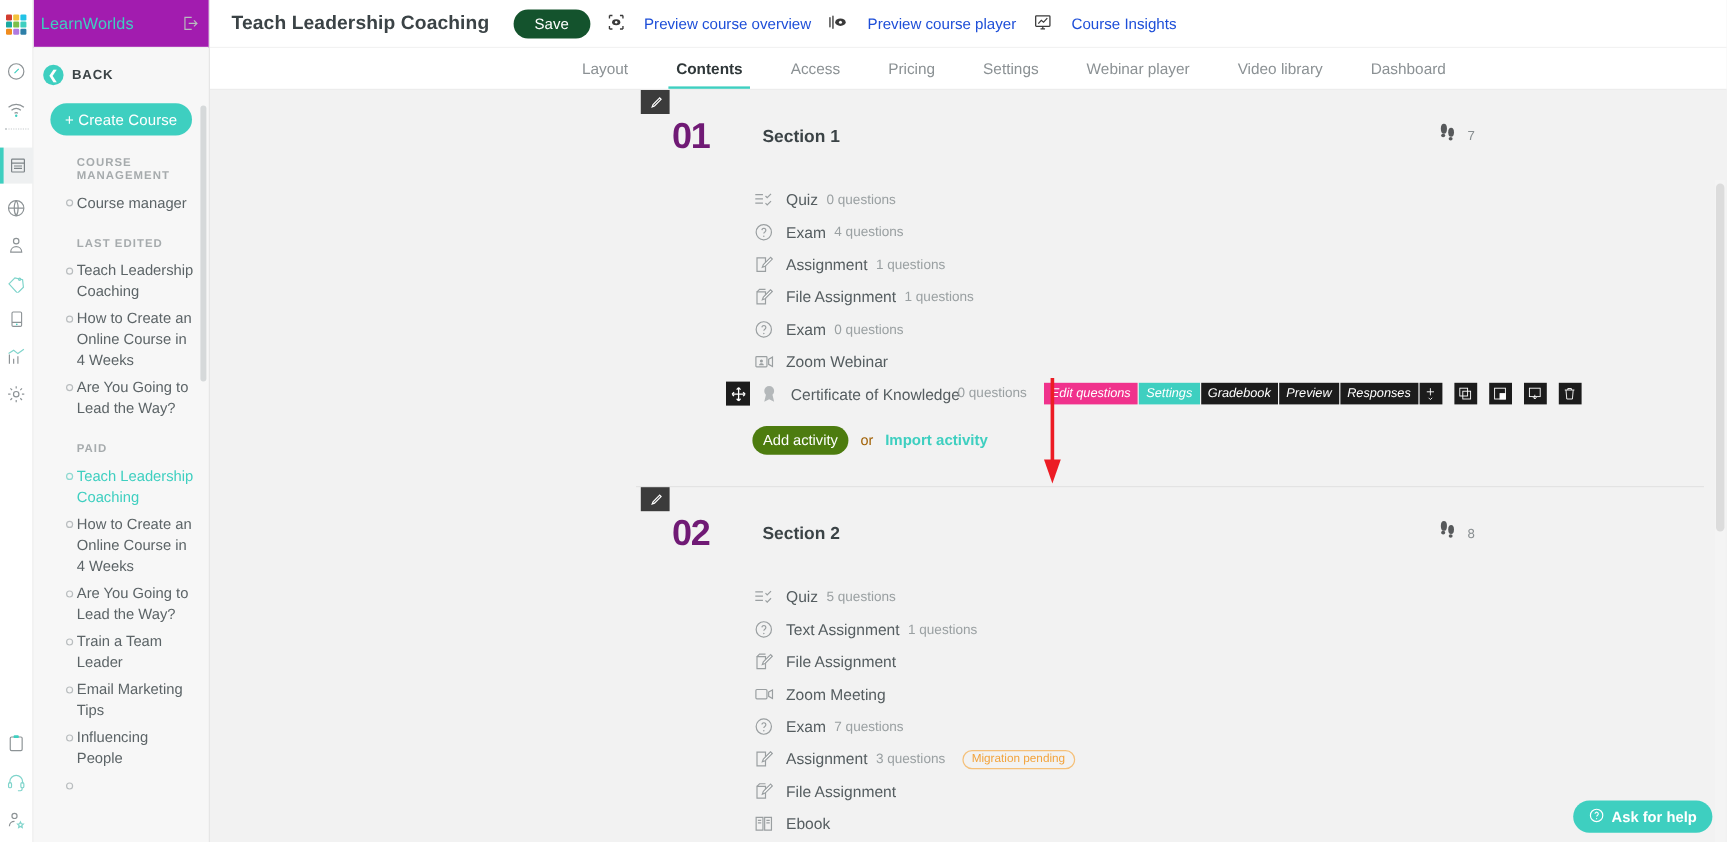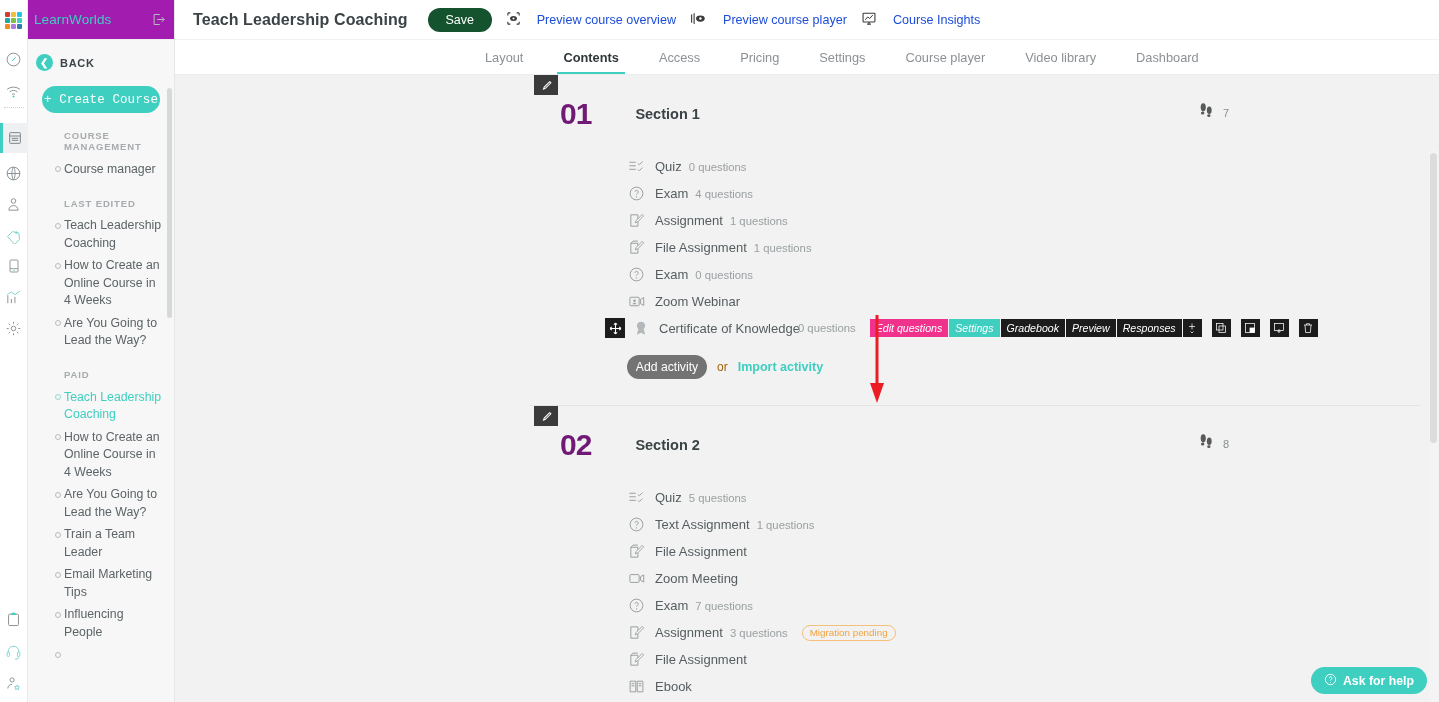--- a/index.html
+++ b/index.html
@@ -53,21 +53,21 @@
     display: flex; align-items: center; gap: 7px; padding: 6px 0 6px 8px;
     font-size: 11px; font-weight: bold; color: #3b4346; letter-spacing: .7px; cursor: pointer;
   }
   .back-circ {
     width: 17px; height: 17px; border-radius: 50%; background: #3ecfc0; color: #fff;
     display: flex; align-items: center; justify-content: center; font-size: 10px;
   }
   .btn-create {
     margin: 9px auto 0; display: block; width: 118px; height: 27px; border-radius: 14px;
     background: #3ecfc0; color: #fff; border: none; font-size: 12.5px;
-    font-family: Liberation Mono, monospace; cursor: pointer; letter-spacing: .1px;
+    font-family: Liberation Sans, sans-serif; cursor: pointer; letter-spacing: .1px;
   }
   .sb-group { margin-top: 17px; }
   .sb-caption {
     font-size: 9.5px; color: #a6abad; letter-spacing: .85px; font-weight: bold;
     padding-left: 36px; margin-bottom: 6px;
   }
   .sb-item {
     display: flex; gap: 6px; padding: 2.5px 10px 2.5px 36px;
     font-size: 12.3px; line-height: 17.5px; color: #5c6467; cursor: pointer;
     position: relative;
@@ -154,21 +154,21 @@
   .tool {
     display: flex; align-items: center; justify-content: center; padding: 0 6px;
     font-size: 10.6px; color: #fff; background: #1c1c1c; cursor: pointer; white-space: nowrap; font-style: italic;
   }
   .tool.pink { background: #f0328c; }
   .tool.teal { background: #3ecfc0; }
   .tool.ic { padding: 0 3px; width: 18px; }
 
   .addrow { display: flex; align-items: center; gap: 10px; padding-left: 452px; margin-top: 14px; }
   .btn-add {
-    width: 80px; height: 24px; border-radius: 13px; background: #737373; color: #fff;
+    width: 80px; height: 24px; border-radius: 13px; background: #4d7c0f; color: #fff;
     border: none; font-size: 12.2px; font-family: inherit; cursor: pointer;
   }
   .or { font-size: 12px; color: #a16207; }
   .lnk-import { font-size: 12.5px; font-weight: bold; color: #3ecfc0; cursor: pointer; }
 
   .divider { margin: 26px 0 0 355px; width: 890px; border-top: 1px solid #e3e3e3; }
 
   .arrow-anno { position: absolute; left: 694px; top: 240px; }
 
   .help-btn {
@@ -389,21 +389,21 @@
         <span>Course Insights</span>
       </div>
     </div>
 
     <div class="tabsbar" id="tabsbar">
         <div class="tab">Layout</div>
         <div class="tab active">Contents</div>
         <div class="tab">Access</div>
         <div class="tab">Pricing</div>
         <div class="tab">Settings</div>
-        <div class="tab">Course player</div>
+        <div class="tab">Webinar player</div>
         <div class="tab">Video library</div>
         <div class="tab">Dashboard</div>
       </div>
 
     <div class="content">
       <div class="canvas" id="canvas">
           <div class="section">
             <div class="sec-head">
               <div class="sec-edit">
                 <svg width="11" height="11" viewBox="0 0 24 24" fill="none" stroke="#fff" stroke-width="2.2">

